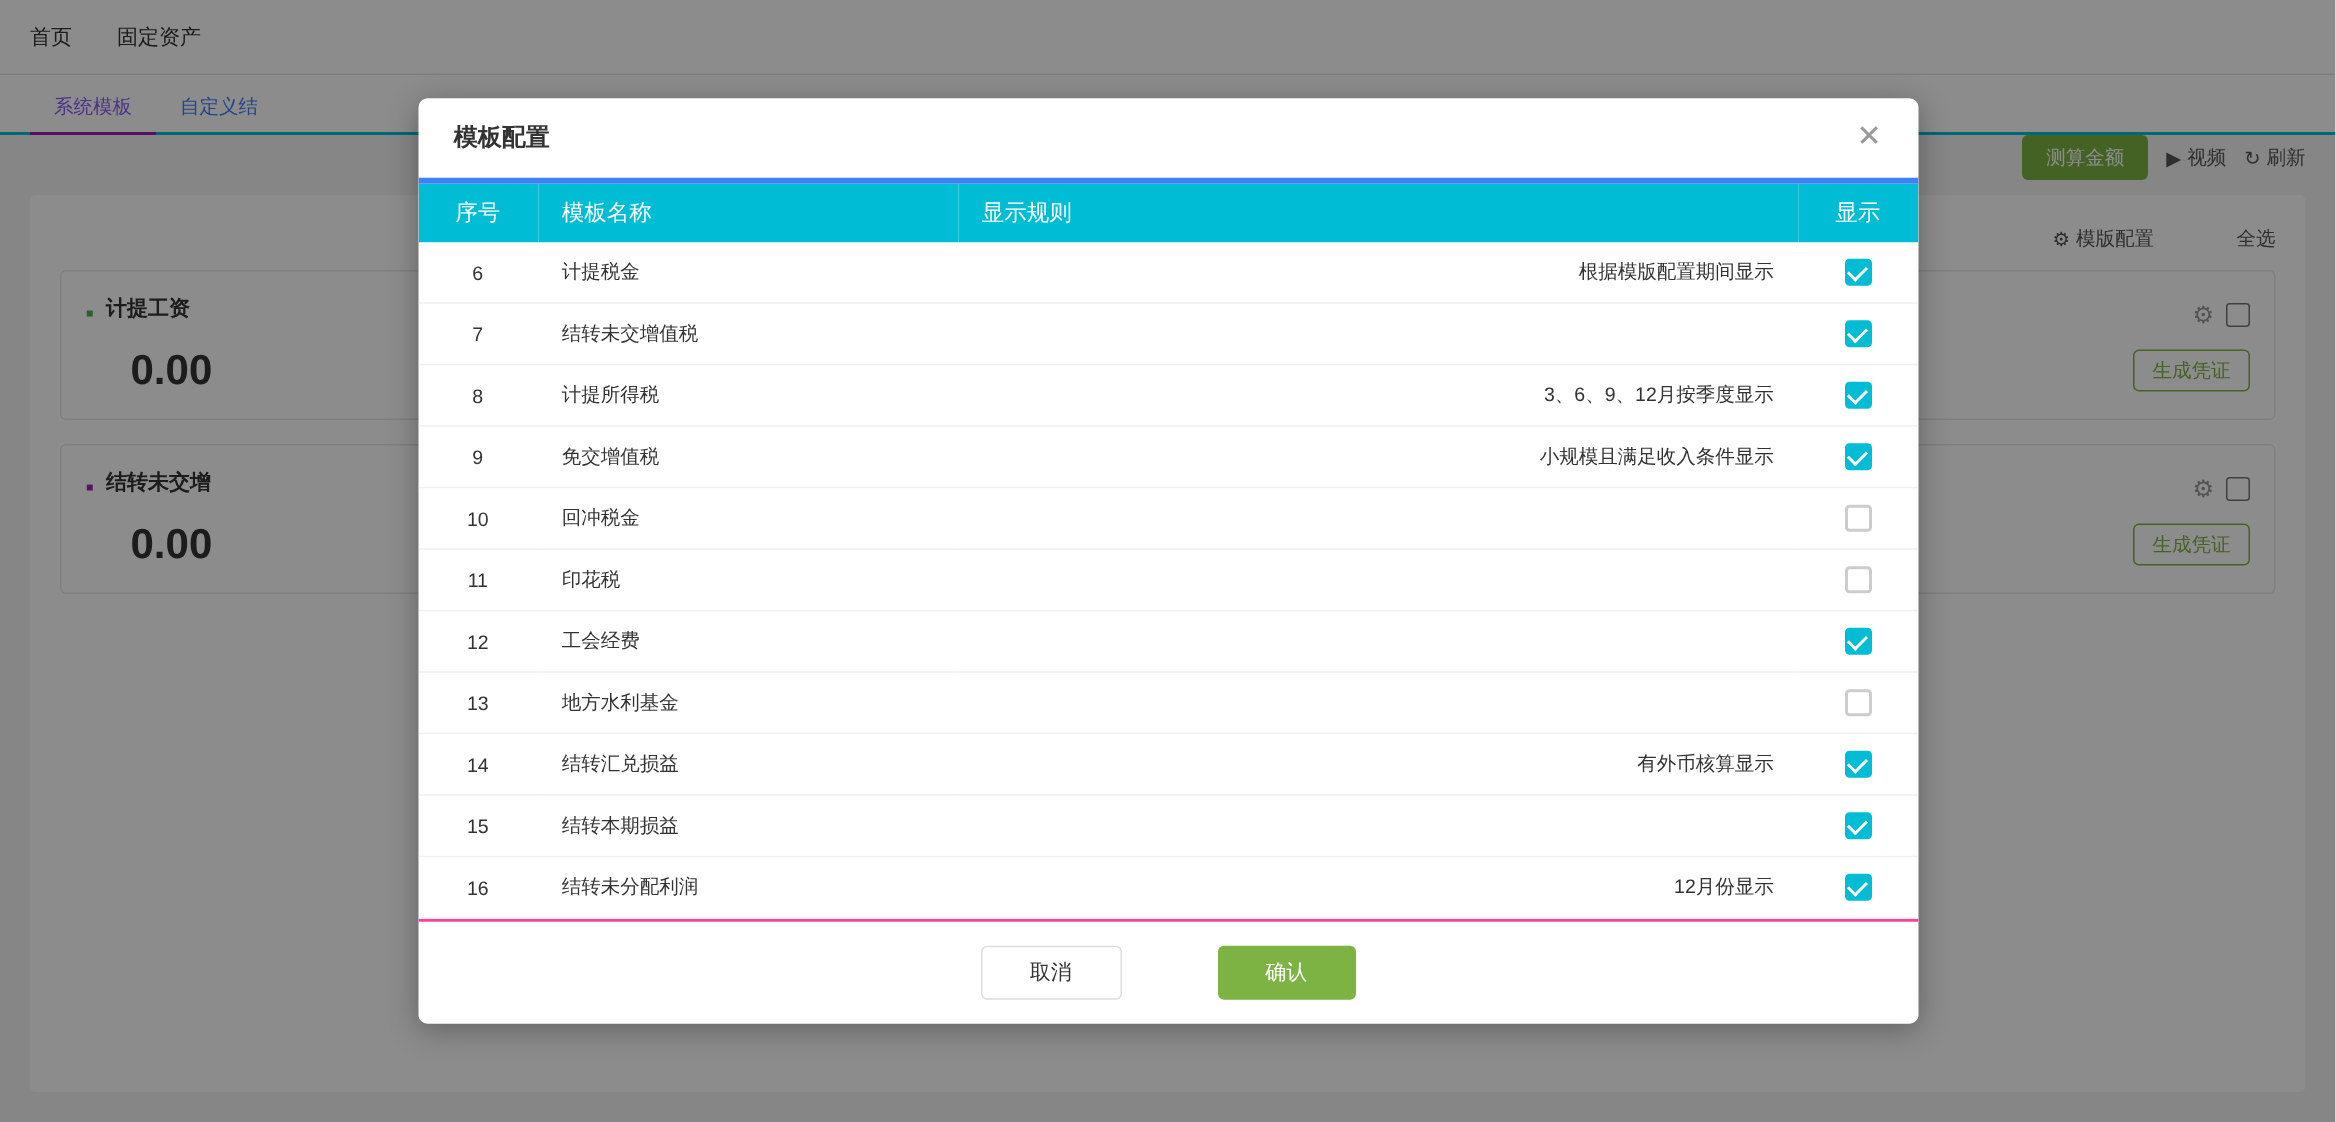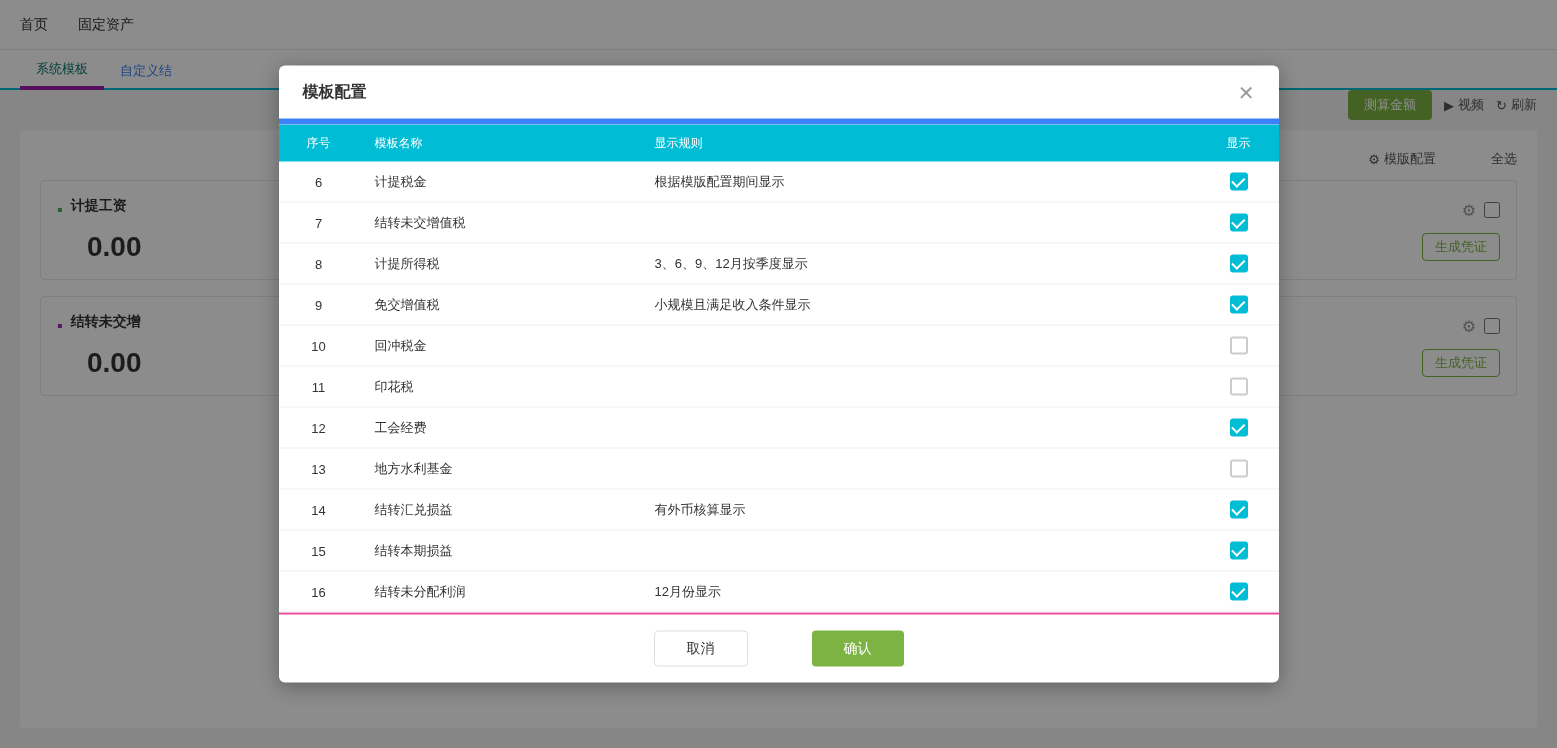--- a/index.html
+++ b/index.html
@@ -51,22 +51,22 @@
       padding: 0 20px;
       border-bottom: 2px solid #00bcd4;
     }
     .tab-item {
       padding: 8px 16px;
       font-size: 13px;
       cursor: pointer;
       color: #3b82f6;
     }
     .tab-item.active {
-      color: #0f766e;
-      border-bottom: 4px solid #a21caf;
+      color: #8b5cf6;
+      border-bottom: 2px solid #a21caf;
       margin-bottom: -2px;
     }
 
     
     .toolbar {
       position: absolute;
       top: 90px;
       right: 20px;
       display: flex;
       gap: 12px;
@@ -175,23 +175,23 @@
       width: 1000px;
       max-height: 720px;
       z-index: 200;
       box-shadow: 0 4px 20px rgba(0,0,0,0.3);
       overflow: hidden;
     }
 
     .modal-header {
       display: flex;
       justify-content: space-between;
-      align-items: flex-end;
+      align-items: flex-start;
       padding: 16px 24px;
-      border-bottom: 6px solid #3b82f6;
+      border-bottom: 4px solid #3b82f6;
     }
     .modal-title {
       font-size: 16px;
       font-weight: bold;
       color: #333;
     }
     .modal-close {
       font-size: 20px;
       color: #999;
       cursor: pointer;
@@ -203,21 +203,21 @@
     
     .config-table {
       width: 100%;
       border-collapse: collapse;
     }
     .config-table thead tr {
       background: #00bcd4;
     }
     .config-table thead th {
       color: #fff;
-      font-size: 12px;
+      font-size: 15px;
       font-weight: normal;
       padding: 10px 16px;
       text-align: center;
     }
     .config-table thead th:first-child {
       width: 80px;
     }
     .config-table thead th:nth-child(2) {
       width: 280px;
       text-align: left;
@@ -235,21 +235,21 @@
     .config-table tbody td {
       padding: 11px 16px;
       font-size: 13px;
       color: #333;
       text-align: center;
     }
     .config-table tbody td:nth-child(2) {
       text-align: left;
     }
     .config-table tbody td:nth-child(3) {
-      text-align: left;
+      text-align: right;
     }
 
     
     .checkbox-cell {
       display: flex;
       justify-content: center;
       align-items: center;
     }
     .cb-checked {
       width: 18px;

